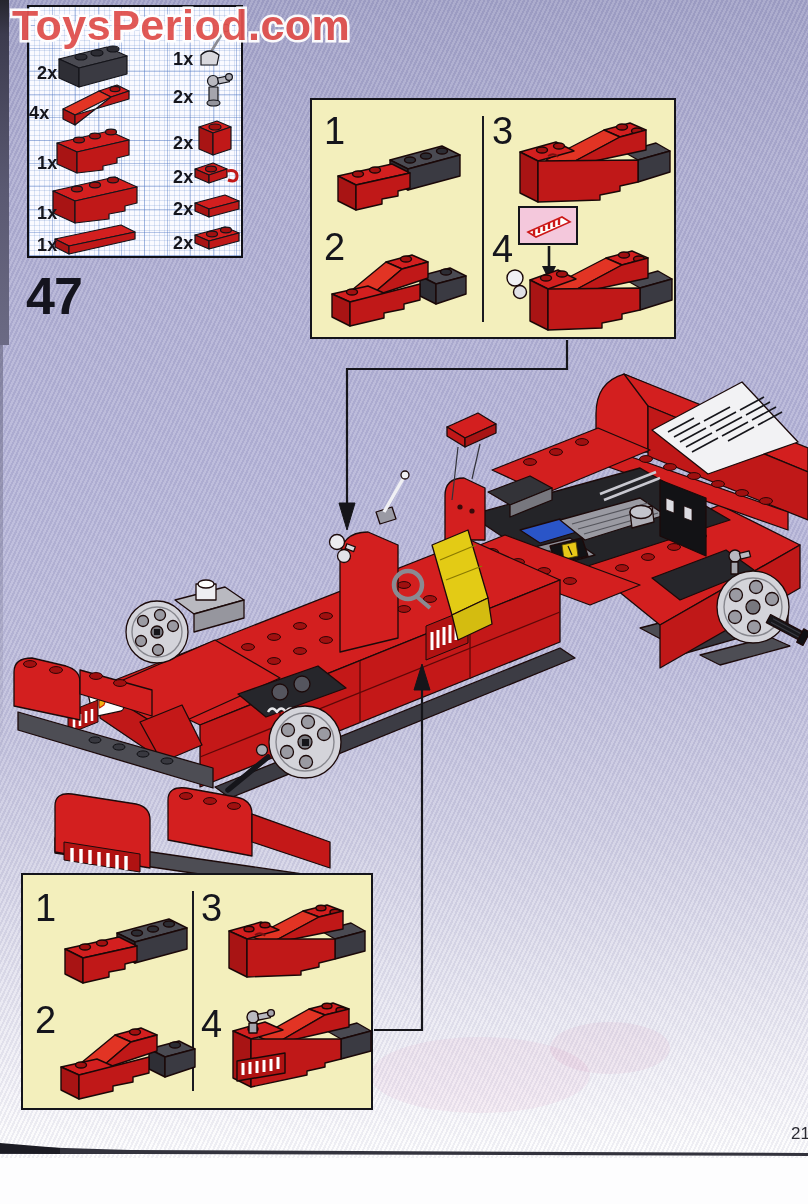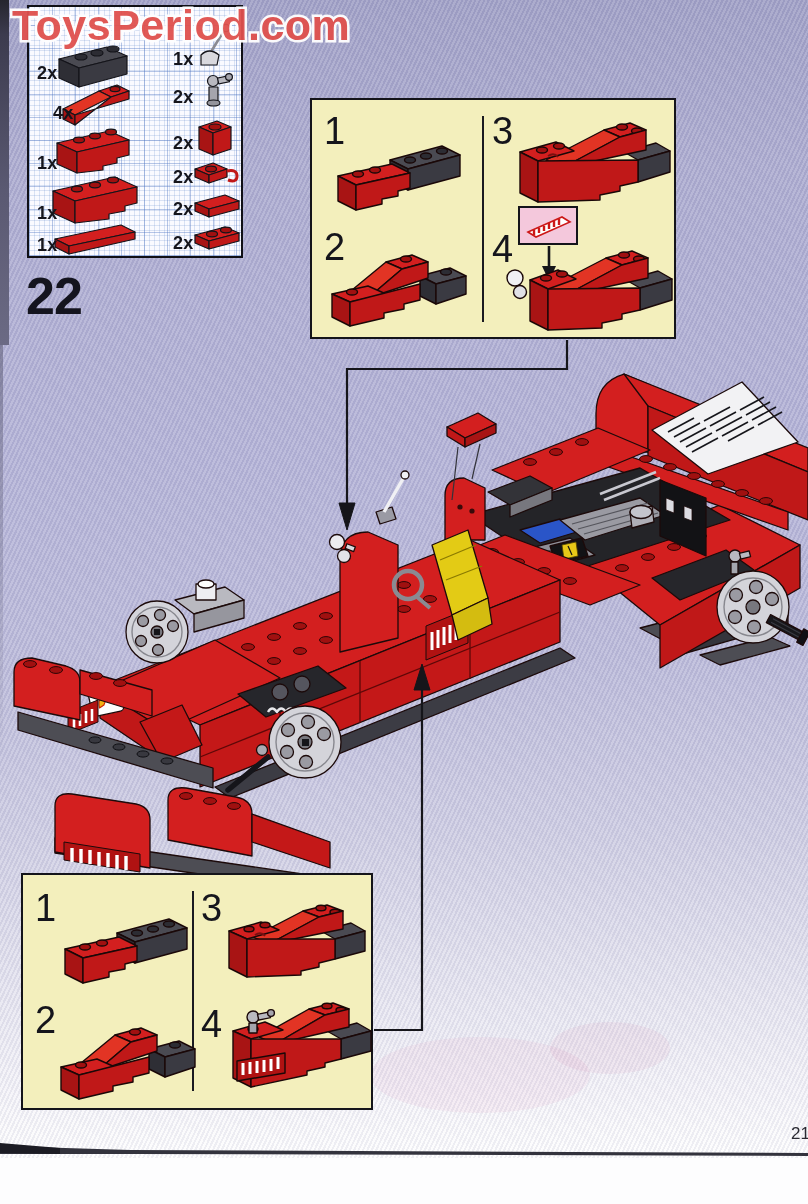--- a/index.html
+++ b/index.html
@@ -490,33 +490,33 @@
         <g>
           <polygon points="166,228 196,220 210,226 180,234" fill="#d31f1f"></polygon>
           <ellipse cx="183" cy="227" rx="5.5" ry="2.8" fill="#a01010"></ellipse>
           <ellipse cx="197" cy="223" rx="5.5" ry="2.8" fill="#a01010"></ellipse>
           <polygon points="166,228 180,234 180,242 166,236" fill="#a81414"></polygon>
           <polygon points="180,234 210,226 210,234 180,242" fill="#c01818"></polygon>
         </g>
       </g>
     </svg>
     <span class="count" style="left:8px;top:56px">2x</span>
-    <span class="count" style="left:24px;top:96px">4x</span>
+    <span class="count" style="left:0;top:96px">4x</span>
     <span class="count" style="left:8px;top:146px">1x</span>
     <span class="count" style="left:8px;top:196px">1x</span>
     <span class="count" style="left:8px;top:228px">1x</span>
     <span class="count" style="left:144px;top:42px">1x</span>
     <span class="count" style="left:144px;top:80px">2x</span>
     <span class="count" style="left:144px;top:126px">2x</span>
     <span class="count" style="left:144px;top:160px">2x</span>
     <span class="count" style="left:144px;top:192px">2x</span>
     <span class="count" style="left:144px;top:226px">2x</span>
   </div>
 
-  <div class="big-step abs">22</div>
+  <div class="big-step abs">47</div>
 
   <div class="sub-box abs" style="left:310px;top:98px;width:366px;height:241px">
     <div class="divider" style="left:170px;top:16px;height:206px"></div>
     <span class="step-num" style="left:12px;top:12px">1</span>
     <span class="step-num" style="left:12px;top:128px">2</span>
     <span class="step-num" style="left:180px;top:12px">3</span>
     <span class="step-num" style="left:180px;top:130px">4</span>
 
     <svg class="abs" style="left:14px;top:32px" width="150" height="88" viewBox="0 0 150 88">
       <g stroke="#1a0808" stroke-width="1.4" stroke-linejoin="round">

